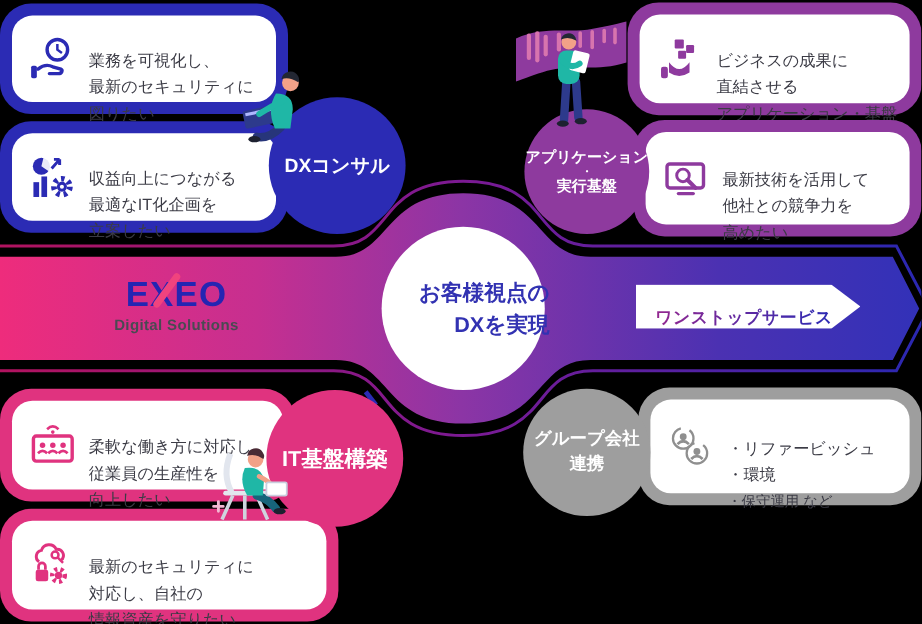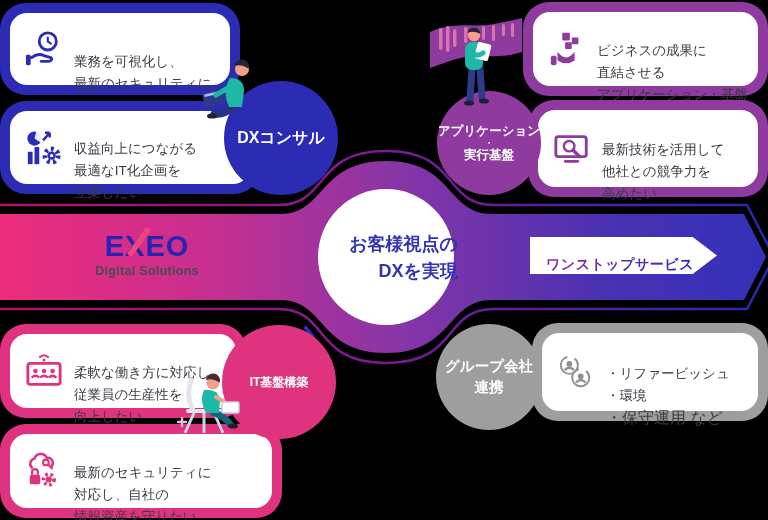--- a/index.html
+++ b/index.html
@@ -12,29 +12,29 @@
   .card{position:absolute;border-radius:26px;z-index:2;}
   .card.blue{background:#2b2bb4;}
   .card.purple{background:#8e3a9e;}
   .card.pink{background:#e0337f;}
   .card.gray{background:#9e9e9e;}
   .card .inner{position:absolute;inset:10px;background:#fff;border-radius:17px;
                display:flex;align-items:center;gap:9px;padding:0 6px 0 13px;box-sizing:border-box;}
   .icon-box{flex:0 0 42px;display:flex;align-items:center;justify-content:center;}
   .txt{font-size:13.5px;line-height:22px;color:#3b3b45;font-weight:400;margin-top:47px;}
   .ln{white-space:nowrap;}
-  .small-note{font-size:16px;}
+  .small-note{font-size:12px;}
 
   
   .bubble{position:absolute;border-radius:50%;display:flex;flex-direction:column;align-items:center;
           justify-content:center;color:#fff;font-weight:bold;text-align:left;z-index:3;}
   .bubble-dx{left:224px;top:81px;width:114px;height:114px;background:#2b2bb4;font-size:16px;}
   .bubble-app{left:437px;top:91px;width:104px;height:104px;background:#8e3a9e;font-size:12.5px;line-height:15px;}
   .bubble-app .dot{font-size:9px;line-height:9px;}
-  .bubble-it{left:222px;top:325px;width:114px;height:114px;background:#e0337f;font-size:12px;}
+  .bubble-it{left:222px;top:325px;width:114px;height:114px;background:#e0337f;font-size:18px;}
   .bubble-group{left:436px;top:324px;width:106px;height:106px;background:#9e9e9e;font-size:14.5px;line-height:21px;}
 
   
   .center-label{position:absolute;left:314px;top:231px;width:144px;z-index:3;text-align:right;
                 color:#3232b2;font-weight:bold;font-size:18px;line-height:27px;}
 
   
   .onestop{position:absolute;left:530px;top:237px;width:187px;height:37px;background:#fff;z-index:3;
            clip-path:polygon(0 0,87% 0,100% 50%,87% 100%,0 100%);
            display:flex;align-items:flex-end;padding-left:16px;box-sizing:border-box;}
@@ -47,21 +47,21 @@
   .logo-brand{font-size:29px;font-weight:800;color:#2525b2;letter-spacing:1px;line-height:30px;}
   .logo-sub{font-size:12.5px;font-weight:bold;color:#4a4a52;margin-top:3px;letter-spacing:.3px;}
   .logo-slash{position:absolute;left:52px;top:-6px;width:6px;height:34px;background:#f0437e;
               transform:rotate(36deg);border-radius:3px;}
 
   .figure{position:absolute;z-index:5;}
   .flag{position:absolute;left:426px;top:16px;z-index:4;}
 
   
   #tl1{left:0;top:3px;width:240px;height:92px;}
-  #tl2{left:0;top:101px;width:240px;height:93px;padding-left:20px;}
+  #tl2{left:0;top:101px;width:240px;height:93px;}
   #tr1{left:523px;top:2px;width:245px;height:94px;}
   #tr2{left:528px;top:100px;width:240px;height:97px;}
   #bl1{left:0;top:324px;width:246px;height:94px;}
   #bl2{left:0;top:424px;width:246px;height:94px;padding-left:36px;}
   #br {left:532px;top:323px;width:236px;height:98px;}
 </style>
 </head>
 <body>
 
 <div class="stage">
@@ -100,20 +100,21 @@
         <svg width="38" height="38" viewBox="0 0 40 40">
           <circle cx="24" cy="12" r="9" fill="none" stroke="#2b2bb4" stroke-width="3"></circle>
           <path d="M24 7v5l4 3" fill="none" stroke="#2b2bb4" stroke-width="2.2"></path>
           <path d="M7 29c5-4 9-4 13-2l7 2c2 1 1 4-2 4h-8" fill="none" stroke="#2b2bb4" stroke-width="3" stroke-linecap="round"></path>
           <rect x="1" y="26" width="5" height="11" rx="1.5" fill="#2b2bb4"></rect>
         </svg>
       </span>
       <div class="txt">
         <div class="ln">業務を可視化し、</div>
         <div class="ln">最新のセキュリティに</div>
+        <div class="ln">図りたい</div>
       </div>
     </div>
   </div>
 
   <div id="tl2" class="card blue">
     <div class="inner">
       <span class="icon-box">
         <svg width="38" height="38" viewBox="0 0 40 40">
           <circle cx="10" cy="10" r="7.5" fill="#2b2bb4"></circle>
           <path d="M10 10 L10 1 A9 9 0 0 1 18 13 Z" fill="#fff" opacity="0.9" transform="rotate(14 10 10)"></path>

